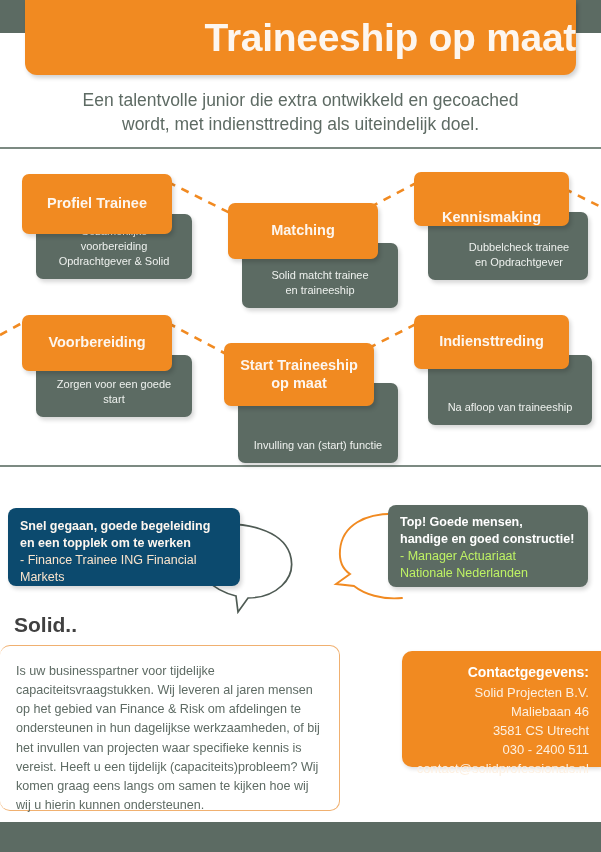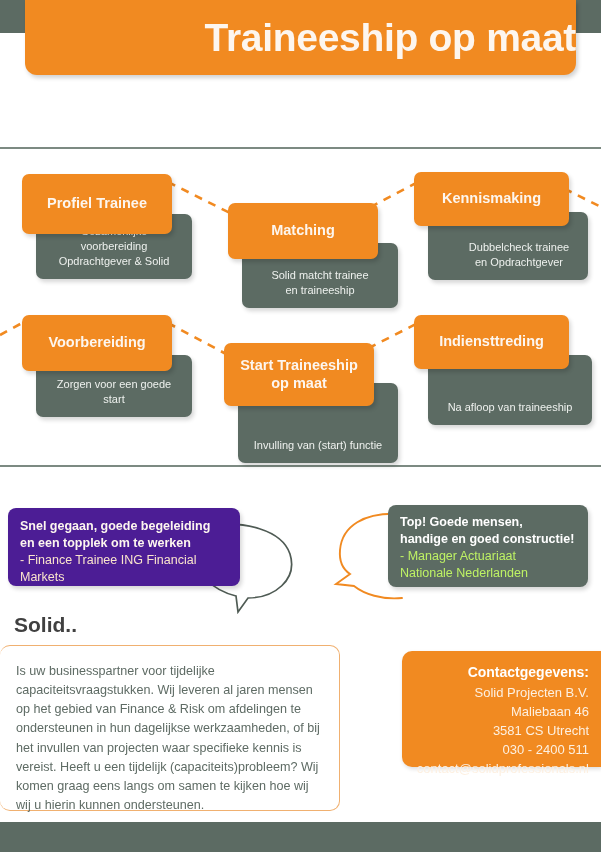--- a/index.html
+++ b/index.html
@@ -54,21 +54,21 @@
     box-shadow:2px 3px 4px rgba(0,0,0,.16);
     color:#fdf6ef;font-weight:bold;font-size:14.5px;line-height:1.2;text-align:center;
     display:flex;align-items:center;justify-content:center;
     box-sizing:border-box;padding:0 8px;
   }
   .dashline{position:absolute;overflow:visible;}
 
   
   .bubble-orange{
     position:absolute;left:8px;top:508px;width:232px;height:78px;
-    background:#4c1d95;border-radius:8px;
+    background:#0c4a6e;border-radius:8px;
     box-shadow:2px 3px 4px rgba(0,0,0,.16);
     box-sizing:border-box;padding:10px 12px 0 12px;
   }
   .bubble-orange .q{color:#fdf6ef;font-weight:bold;font-size:12.5px;line-height:1.35;}
   .bubble-orange .a{color:#fae4cc;font-size:12.5px;line-height:1.35;}
 
   .bubble-grey{
     position:absolute;left:388px;top:505px;width:200px;height:82px;
     background:#5c6b63;border-radius:8px;
     box-shadow:2px 3px 4px rgba(0,0,0,.16);
@@ -107,20 +107,24 @@
 
 <div class="page">
 
   <div class="band-top"></div>
   <div class="band-bottom"></div>
 
   <div class="title-box">
     <h1>Traineeship op maat</h1>
   </div>
 
+  <div class="subtitle">
+    <div>Een talentvolle junior die extra ontwikkeld en gecoached</div>
+    <div>wordt, met indiensttreding als uiteindelijk doel.</div>
+  </div>
 
   <div class="rule r1"></div>
   <div class="rule r2"></div>
 
   <div class="flow">
 
     <svg class="dashline" style="left:0;top:0;width:601px;height:318px;">
       <g stroke="#f18a21" stroke-width="2.6" stroke-dasharray="8 7" fill="none" stroke-linecap="butt">
         <line x1="168" y1="35" x2="232" y2="67"></line>
         <line x1="357" y1="67" x2="418" y2="35"></line>
@@ -155,21 +159,21 @@
       </div>
     </div>
 
     <div class="node" style="left:414px;top:25px;width:170px;height:105px;">
       <div class="grey" style="width:160px;height:68px;padding-left:32px;">
         <div>
           <div>Dubbelcheck trainee</div>
           <div>en Opdrachtgever</div>
         </div>
       </div>
-      <div class="orange" style="width:155px;height:54px;">
+      <div class="orange" style="width:155px;height:54px;align-items:flex-end;">
         <span>Kennismaking</span>
       </div>
     </div>
 
     <div class="node" style="left:22px;top:168px;width:170px;height:105px;">
       <div class="grey" style="width:156px;height:62px;">
         <div>
           <div>Zorgen voor een goede start</div>
         </div>
       </div>

